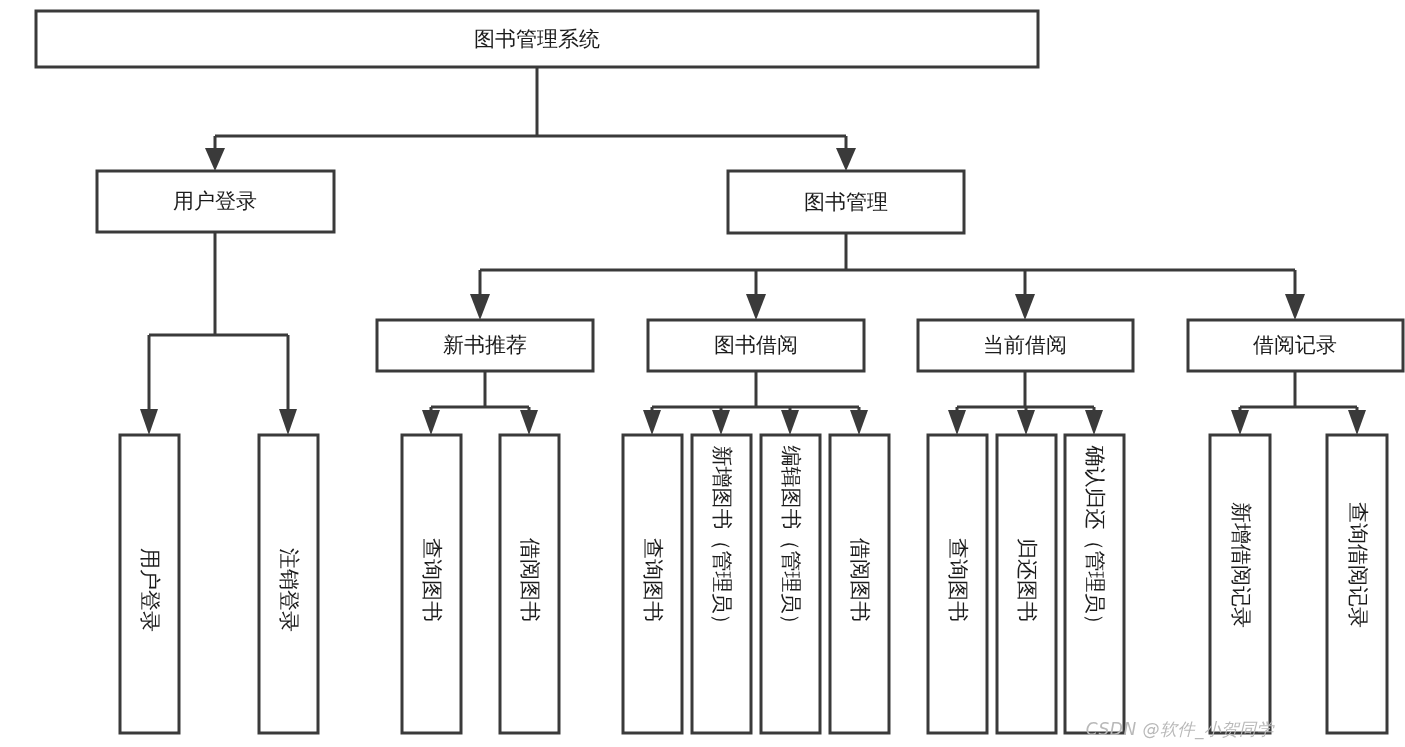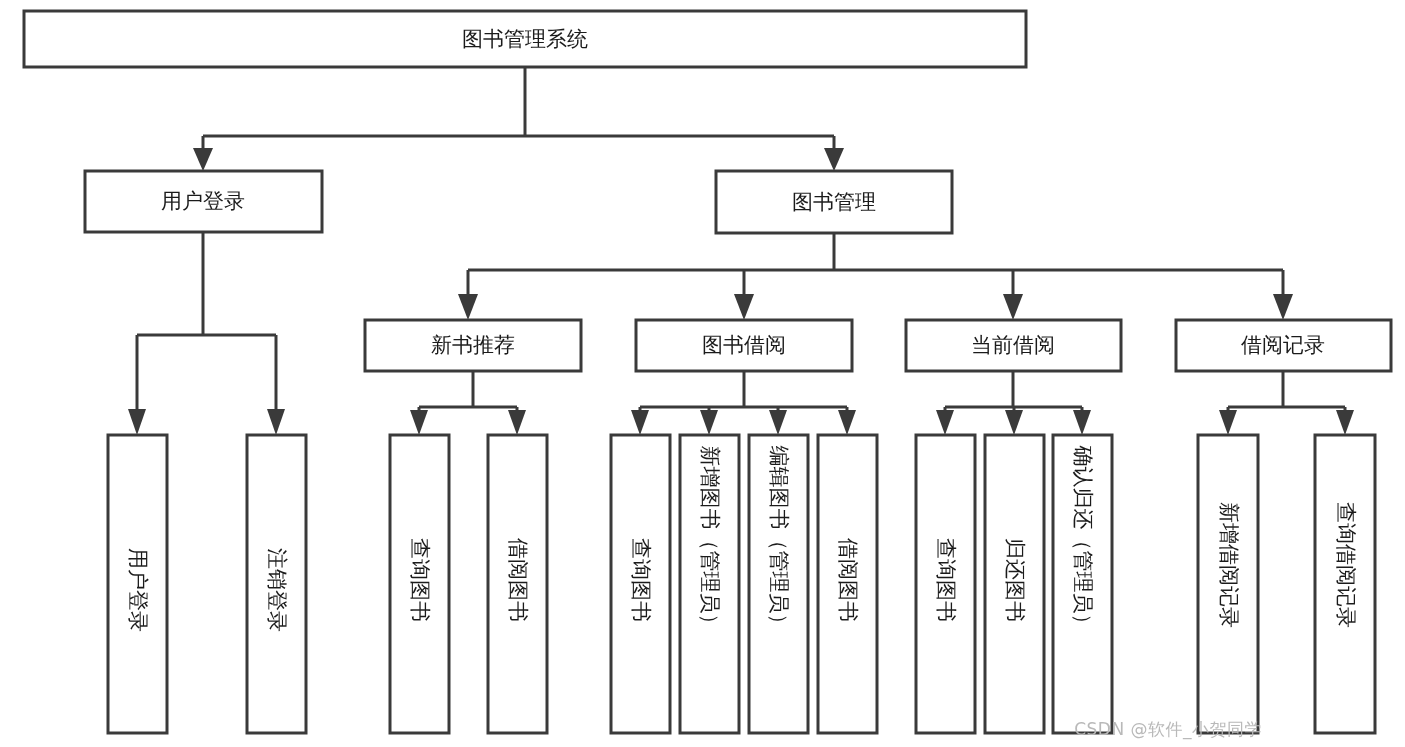--- a/index.html
+++ b/index.html
@@ -9,21 +9,21 @@
   }
   body {
     width: 1405px;
     height: 747px;
     overflow: hidden;
     font-family: "DejaVu Sans", "Liberation Sans", sans-serif;
     position: relative;
   }
   #diagram-root {
     position: absolute;
-    left: 4px;
+    left: 16px;
     top: 0;
     width: 1270px;
     height: 747px;
   }
   svg.flow {
     display: block;
     width: 1405px;
     height: 747px;
   }
   .node-box {
@@ -58,20 +58,21 @@
   .watermark {
     position: absolute;
     right: 12px;
     bottom: 6px;
     font-family: "DejaVu Sans", "Liberation Sans", sans-serif;
     font-size: 17px;
     color: #b9b9b9;
     letter-spacing: 0.5px;
     white-space: nowrap;
     user-select: none;
+    font-style: italic;
   }
 </style>
 </head>
 <body>
 
 <div id="diagram-root">
   <svg class="flow" viewBox="0 0 1405 747" xmlns="http://www.w3.org/2000/svg">
 
     <g>
 

